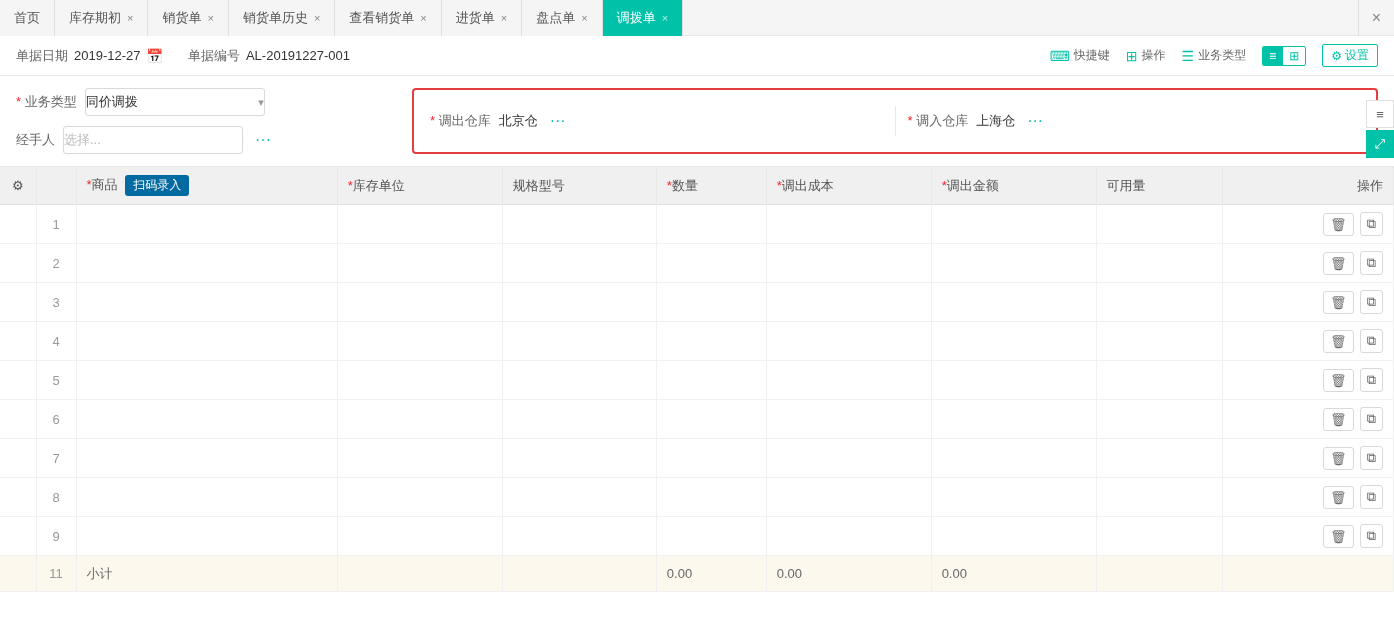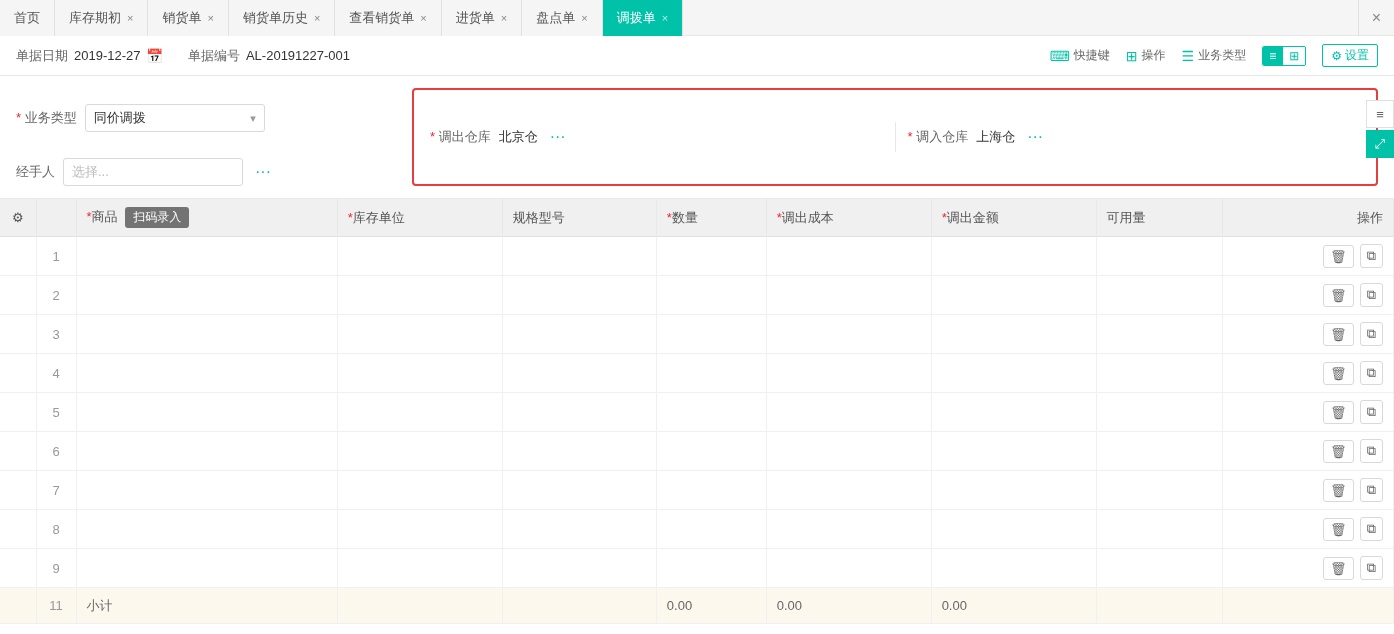--- a/index.html
+++ b/index.html
@@ -122,33 +122,32 @@
     .form-left {
       display: flex;
       flex-direction: column;
       gap: 10px;
       min-width: 380px;
     }
     .form-row {
       display: flex;
       align-items: center;
       gap: 8px;
-      margin-top: 16px;
     }
     .form-label {
       font-size: 13px;
       color: #666;
       white-space: nowrap;
     }
     .form-select {
       display: flex;
       align-items: center;
       border: 1px solid #d9d9d9;
       border-radius: 3px;
-      padding: 4px 8px;
+      padding: 4px 0;
       min-width: 180px;
       font-size: 13px;
       cursor: pointer;
       background: #fff;
       justify-content: space-between;
     }
     .form-select .chevron { color: #999; font-size: 11px; }
     .form-input-placeholder {
       color: #bbb;
       font-size: 13px;
@@ -215,21 +214,21 @@
       border-right: 1px solid #f0f0f0;
       height: 36px;
     }
     tbody td.num-col { text-align: center; color: #999; }
     .subtotal-row {
       background: #fdf8ee;
     }
     .subtotal-row td { color: #666; }
 
     .scan-btn {
-      background: #737373;
+      background: #0369a1;
       color: #fff;
       border: none;
       border-radius: 3px;
       padding: 2px 8px;
       font-size: 12px;
       cursor: pointer;
       margin-left: 4px;
     }
     .col-settings {
       display: flex;

